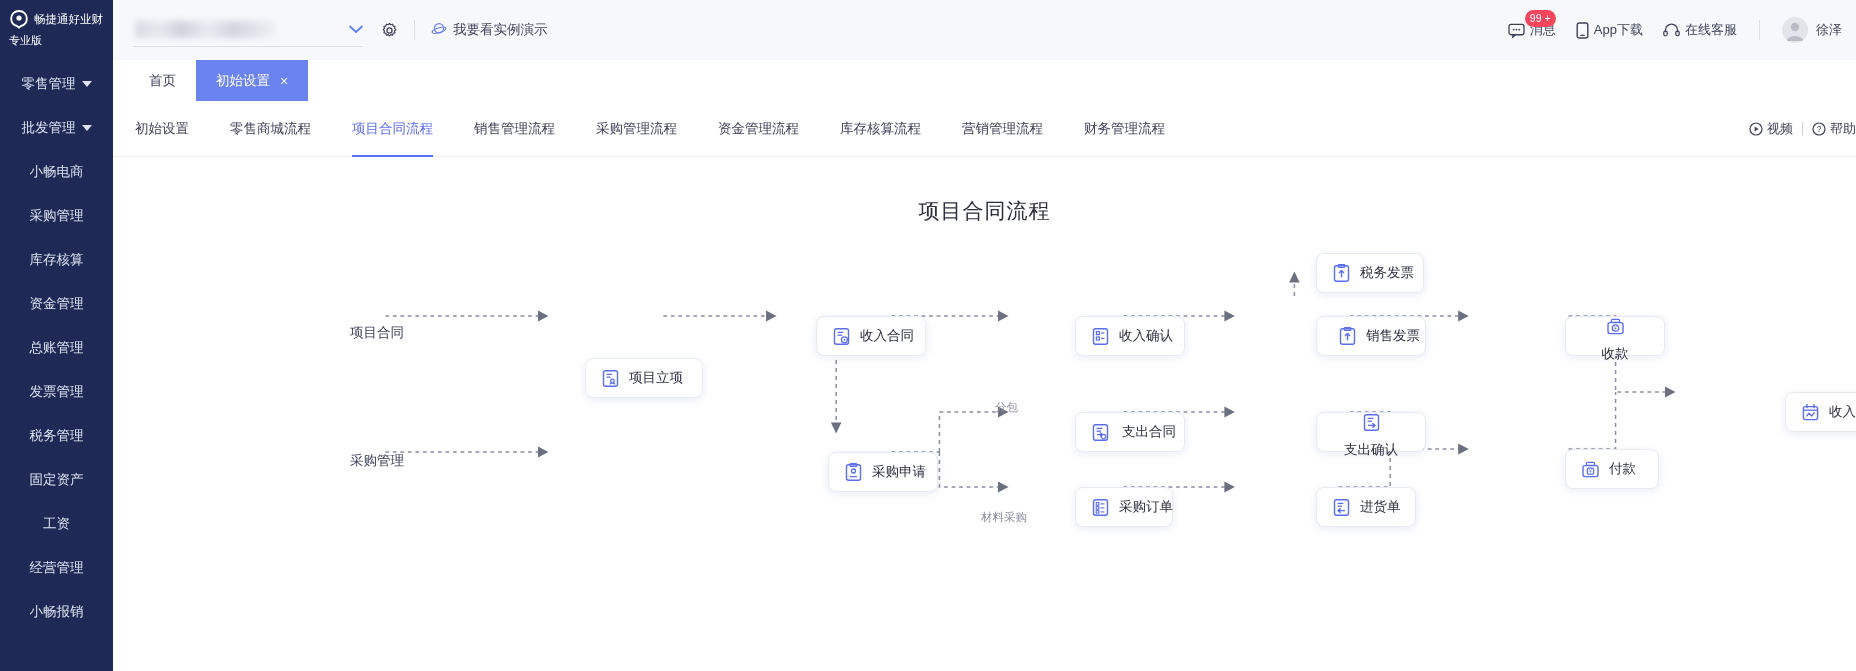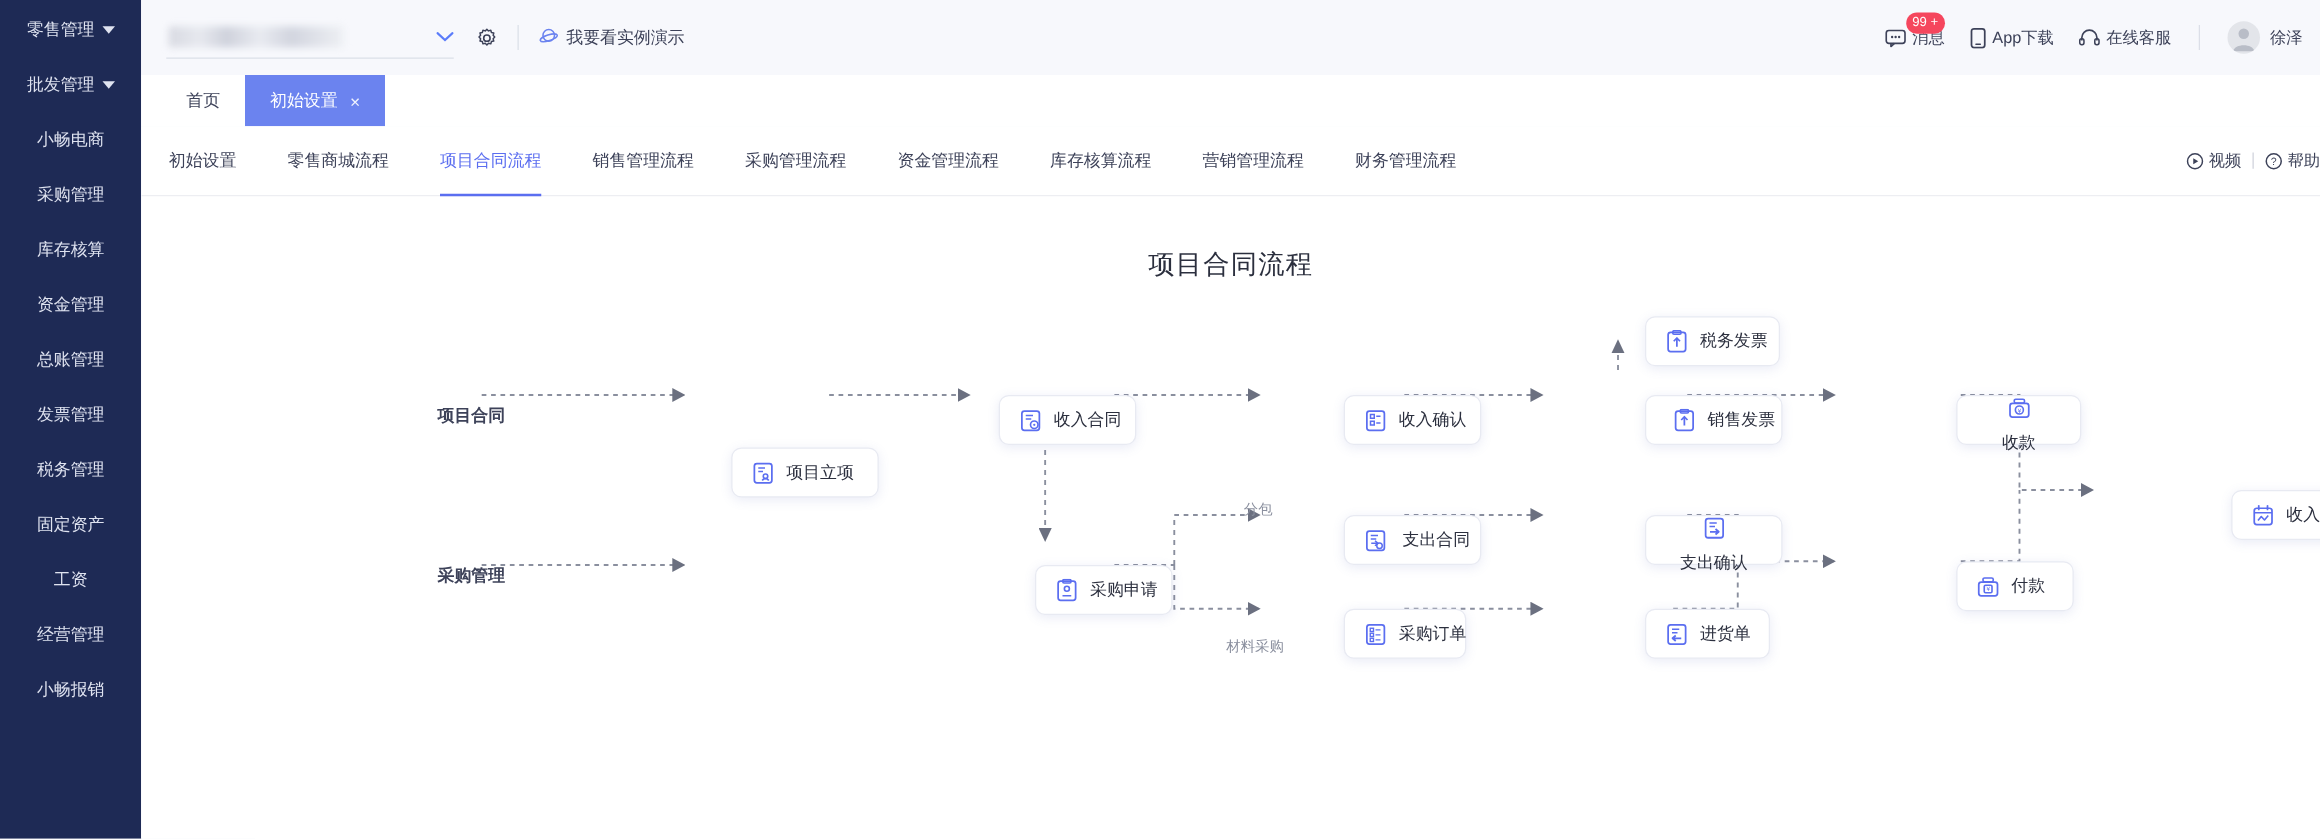--- a/index.html
+++ b/index.html
@@ -154,21 +154,21 @@
   .flow-title {
     text-align: center; font-size: 21px; color: #2b2f3e;
     margin-top: 40px; letter-spacing: 1px;
   }
 
   
   .canvas { position: relative; width: 100%; height: 420px; margin-top: 8px; }
   .canvas svg.edges { position: absolute; left: 0; top: 0; width: 100%; height: 100%; pointer-events: none; }
 
   .rowlabel {
-    position: absolute; font-size: 13.5px; color: #3d4259; white-space: nowrap; font-weight: bold;
+    position: absolute; font-size: 13.5px; color: #3d4259; white-space: nowrap;
   }
   .node {
     position: absolute;
     height: 40px;
     background: #ffffff;
     border: 1px solid #e8eaf2;
     border-radius: 8px;
     box-shadow: 0 2px 9px rgba(99,113,190,0.14);
     display: flex; align-items: center;
     padding: 0 15px; gap: 9px;
@@ -179,20 +179,32 @@
   .edge-label {
     position: absolute; font-size: 11.5px; color: #8a8f9e; white-space: nowrap;
   }
 </style>
 </head>
 <body>
 
 <div id="app">
 
   <aside class="sidebar">
+    <div class="brand">
+      <div class="brand-row">
+        <span class="brand-logo">
+          <svg width="22" height="22" viewBox="0 0 22 22">
+            <path d="M11 3 C6.6 3 3.2 6.2 3.2 10.4 C3.2 14 5.6 17 9 18 L11 19.6 L13 18 C16.4 17 18.8 14 18.8 10.4 C18.8 6.2 15.4 3 11 3 Z" fill="none" stroke="#ffffff" stroke-width="1.9"></path>
+            <circle cx="11" cy="10" r="2.6" fill="#ffffff"></circle>
+          </svg>
+        </span>
+        <span class="brand-name">畅捷通好业财</span>
+      </div>
+      <div class="brand-badge">专业版</div>
+    </div>
     <nav class="menu" id="sidebar-menu">
         <div class="menu-item">
           <span>零售管理</span>
           <span class="caret"></span>
         </div>
         <div class="menu-item">
           <span>批发管理</span>
           <span class="caret"></span>
         </div>
         <div class="menu-item">
@@ -414,21 +426,21 @@
                 <svg width="19" height="19" viewBox="0 0 19 19">
                   <rect x="2.5" y="1.8" width="14" height="15.4" rx="2" fill="none" stroke="#5b6ef0" stroke-width="1.4"></rect>
                   <line x1="5.6" y1="5.4" x2="11" y2="5.4" stroke="#5b6ef0" stroke-width="1.3"></line>
                   <line x1="5.6" y1="8.2" x2="9.4" y2="8.2" stroke="#5b6ef0" stroke-width="1.3"></line>
                   <circle cx="11.4" cy="12" r="1.8" fill="none" stroke="#5b6ef0" stroke-width="1.3"></circle>
                   <path d="M8.8 15.4 A3 3 0 0 1 14 15.4" fill="none" stroke="#5b6ef0" stroke-width="1.3"></path>
                 </svg>
               </span>
               <span>项目立项</span>
             </div>
-            <div class="node" style="left: 686px; top: 83px; width: 110px; align-items: center;">
+            <div class="node" style="left: 703px; top: 83px; width: 110px; align-items: center;">
               <span class="ic">
                 <svg width="19" height="19" viewBox="0 0 19 19">
                   <rect x="2.5" y="1.8" width="14" height="15.4" rx="2" fill="none" stroke="#5b6ef0" stroke-width="1.4"></rect>
                   <line x1="5.6" y1="5.4" x2="11.4" y2="5.4" stroke="#5b6ef0" stroke-width="1.3"></line>
                   <line x1="5.6" y1="8.2" x2="10" y2="8.2" stroke="#5b6ef0" stroke-width="1.3"></line>
                   <circle cx="12.4" cy="12.8" r="3" fill="none" stroke="#5b6ef0" stroke-width="1.3"></circle>
                   <circle cx="12.4" cy="12.8" r="0.9" fill="#5b6ef0"></circle>
                 </svg>
               </span>
               <span>收入合同</span>

